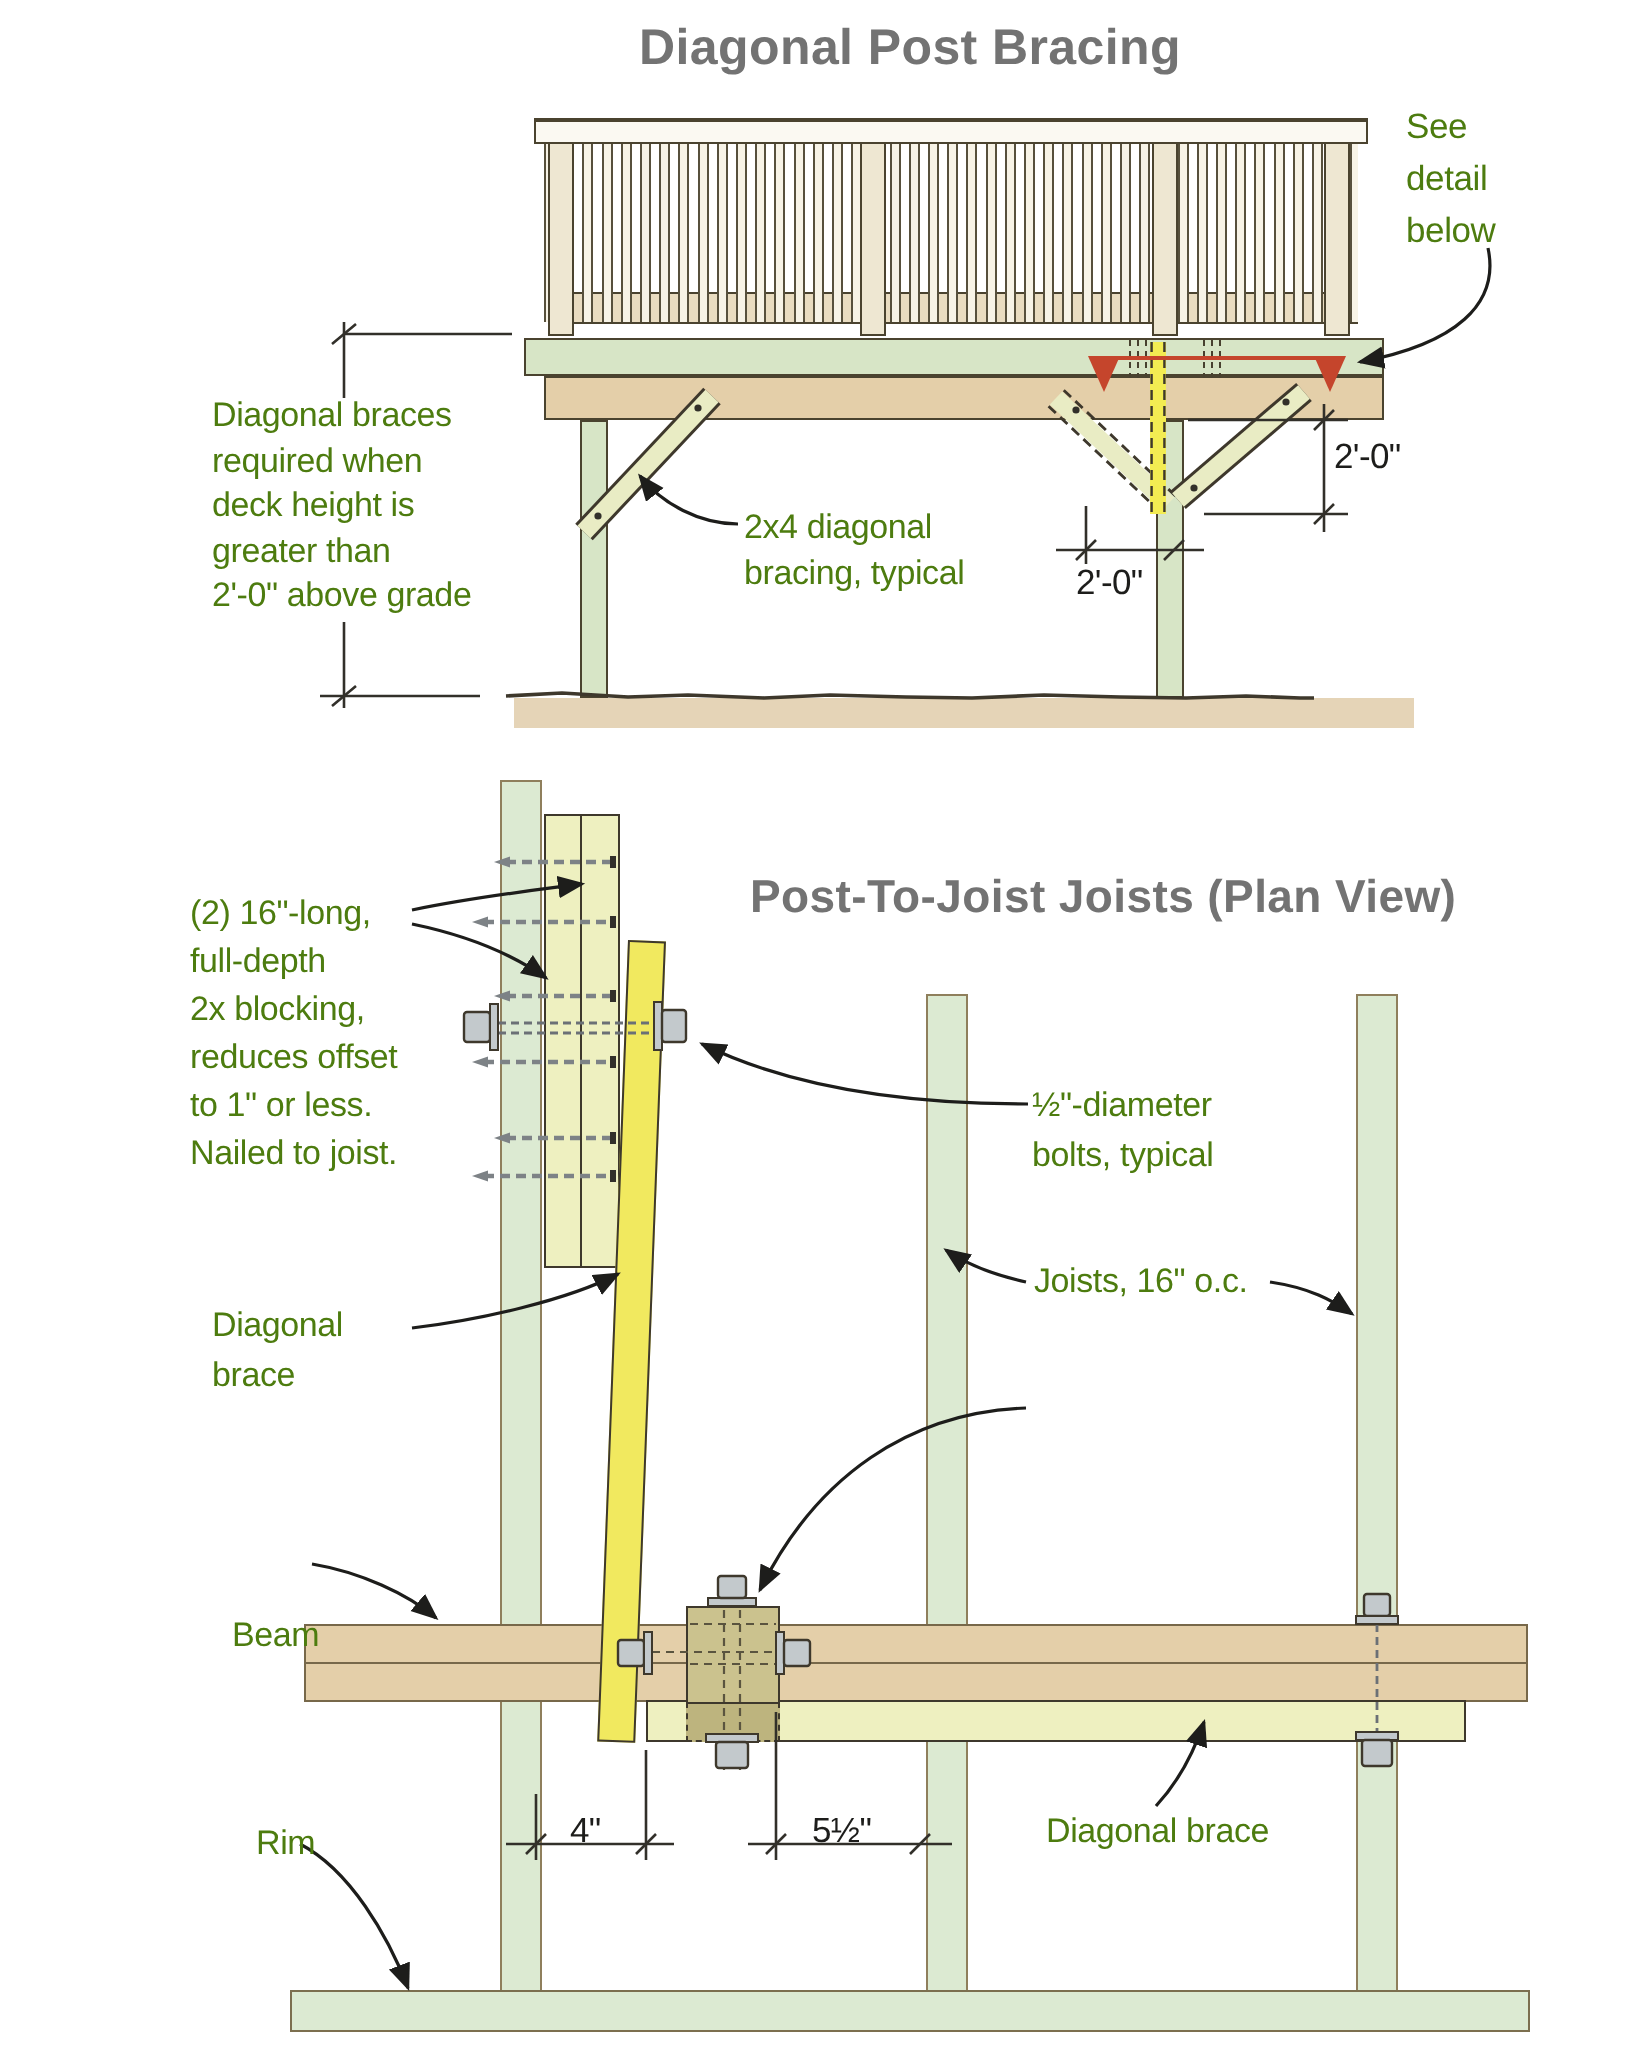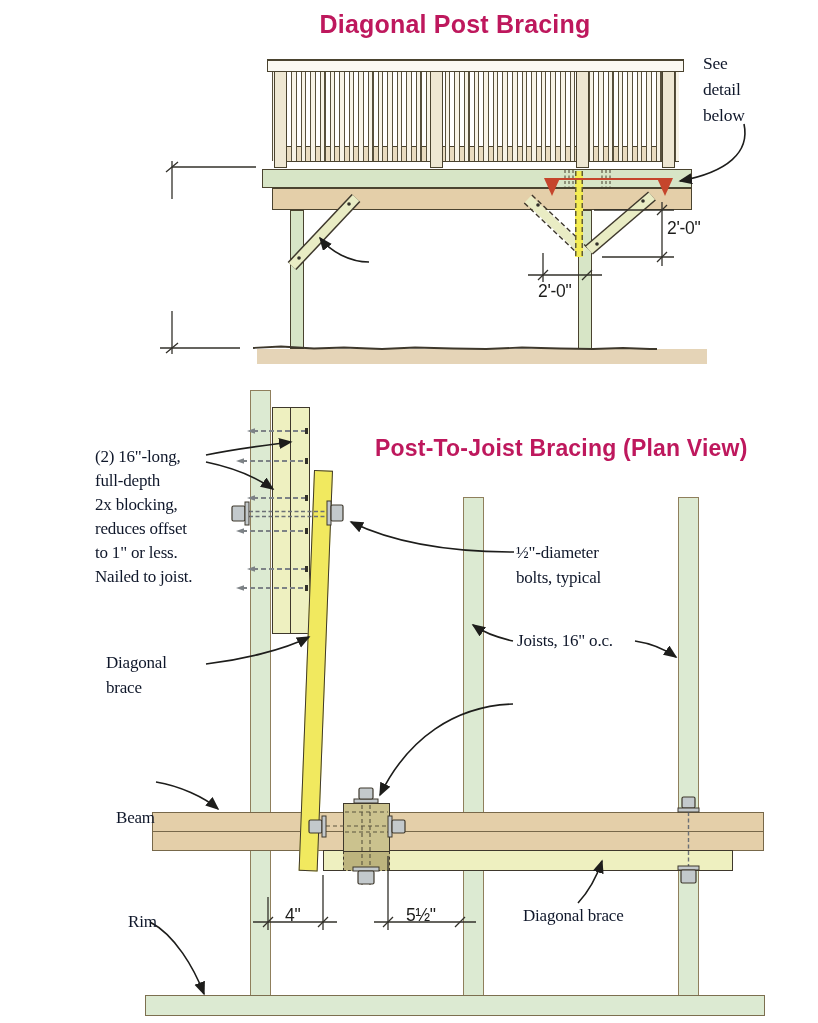--- a/index.html
+++ b/index.html
@@ -1,21 +1,21 @@
 <!DOCTYPE html>
 <html><head>
 <meta charset="utf-8">
 <style>
   html,body{margin:0;padding:0;background:#fff;}
   #stage{position:relative;width:818px;height:1023px;background:#fff;overflow:hidden;
          font-family:"Liberation Sans","DejaVu Sans",sans-serif;color:#1d1d1b;}
   .abs{position:absolute;box-sizing:border-box;}
-  .label{position:absolute;white-space:pre-line;font-size:17px;line-height:22.5px;color:#0f172a;letter-spacing:-0.2px;font-family:Liberation Serif, serif;}
+  .label{position:absolute;white-space:pre-line;font-size:17px;line-height:22.5px;color:#4d7c0f;letter-spacing:-0.2px;}
   .dim{position:absolute;white-space:pre;font-size:17.5px;color:#1d1d1b;letter-spacing:-0.3px;}
-  .title{position:absolute;font-weight:bold;color:#be185d;letter-spacing:0.2px;}
+  .title{position:absolute;font-weight:bold;color:#737373;letter-spacing:0.2px;}
   .wood-green{background:#dcead2;border:1.5px solid #8f7f5c;}
   .wood-green-dk{background:#d7e5c6;border:1.5px solid #4a432f;}
   .wood-yel{background:#eef0c0;border:1.5px solid #3e382c;}
   .wood-tan{background:#e4cfa9;border:1.5px solid #77684a;}
   svg{position:absolute;left:0;top:0;pointer-events:none;}
 </style>
 </head>
 <body>
 
 <div id="stage">
@@ -30,21 +30,21 @@
   <div class="abs" style="left:576px;top:64px;width:13px;height:104px;background:#eee7d2;border:1.5px solid #4a432f;"></div>
   <div class="abs" style="left:662px;top:64px;width:13px;height:104px;background:#eee7d2;border:1.5px solid #4a432f;"></div>
   <div class="abs" style="left:267px;top:59px;width:417px;height:13px;background:#fbf9f2;border:1.5px solid #4a432f;border-top-width:2.5px;"></div>
 
   <div class="abs wood-green-dk" style="left:262px;top:169px;width:430px;height:19px;"></div>
   <div class="abs wood-tan" style="left:272px;top:188px;width:420px;height:22px;border-color:#4a432f;"></div>
 
   <div class="abs wood-green-dk" style="left:290px;top:210px;width:14px;height:139px;"></div>
   <div class="abs wood-green-dk" style="left:578px;top:210px;width:14px;height:139px;"></div>
 
-  <div class="title" style="left:375px;top:435px;font-size:23px;">Post-To-Joist Bracing (Plan View)</div>
+  <div class="title" style="left:375px;top:435px;font-size:23px;">Post-To-Joist Joists (Plan View)</div>
 
   <div class="abs wood-green" style="left:250px;top:390px;width:21px;height:607px;"></div>
   <div class="abs wood-green" style="left:463px;top:497px;width:21px;height:500px;"></div>
   <div class="abs wood-green" style="left:678px;top:497px;width:21px;height:500px;"></div>
 
   <div class="abs wood-green" style="left:145px;top:995px;width:620px;height:21px;border-color:#7c6f4f;"></div>
 
   <div class="abs wood-yel" style="left:272px;top:407px;width:19px;height:227px;"></div>
   <div class="abs wood-yel" style="left:290px;top:407px;width:20px;height:227px;"></div>
 
@@ -219,20 +219,27 @@
       <path d="M206,664 C240,660 284,650 309,637" marker-end="url(#ah)"></path>
       <path d="M156,782 C180,786 204,797 218,809" marker-end="url(#ah)"></path>
       <path d="M150,922 C175,935 194,968 204,994" marker-end="url(#ah)"></path>
       <path d="M578,903 C590,890 597,876 602,861" marker-end="url(#ah)"></path>
     </g>
   </svg>
 
   <div class="label" style="left:703px;top:50px;line-height:26px;font-size:17.5px;">See
 detail
 below</div>
+  <div class="label" style="left:106px;top:197px;">Diagonal braces
+required when
+deck height is
+greater than
+2'-0" above grade</div>
+  <div class="label" style="left:372px;top:252px;line-height:23px;">2x4 diagonal
+bracing, typical</div>
   <div class="dim" style="left:667px;top:218px;">2'-0"</div>
   <div class="dim" style="left:538px;top:281px;">2'-0"</div>
 
   <div class="label" style="left:95px;top:445px;line-height:24px;">(2) 16"-long,
 full-depth
 2x blocking,
 reduces offset
 to 1" or less.
 Nailed to joist.</div>
   <div class="label" style="left:516px;top:540px;line-height:25px;">½"-diameter

